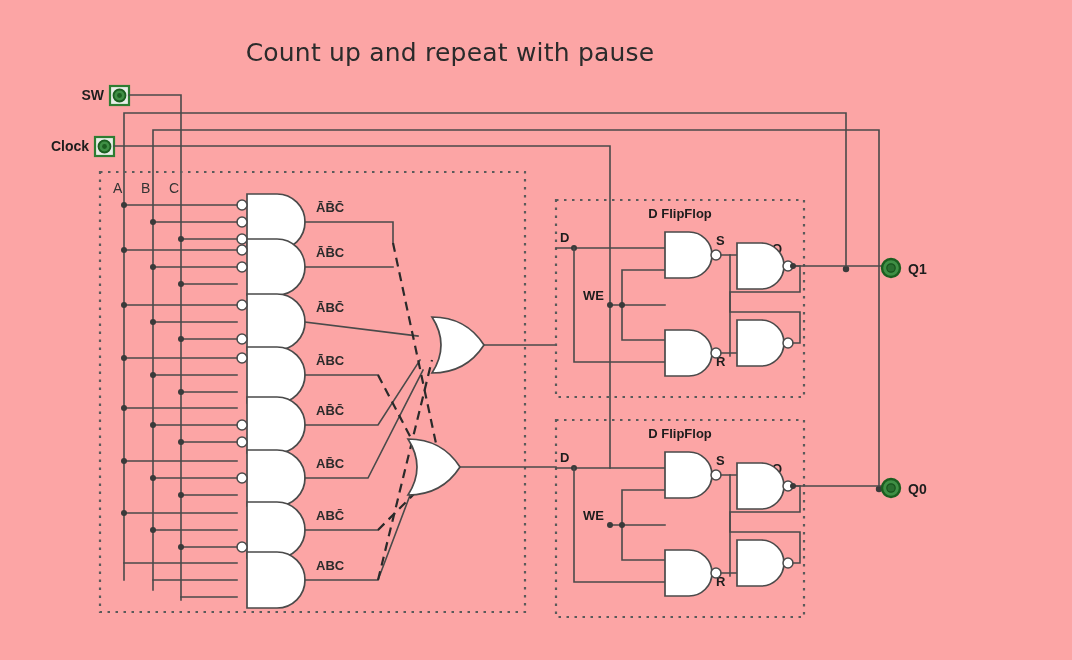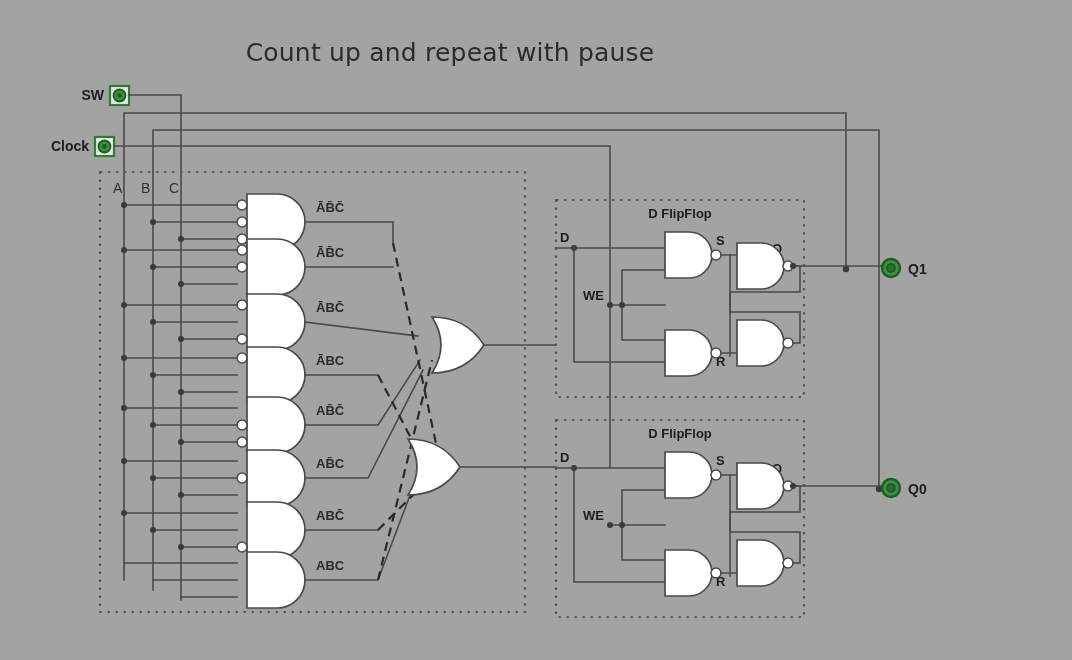--- a/index.html
+++ b/index.html
@@ -1,17 +1,17 @@
 <!DOCTYPE html>
 <html><head>
 <meta charset="utf-8">
 <style>
   html,body{margin:0;padding:0;background:#ffffff;}
   body{width:1072px;height:660px;font-family:"Liberation Sans",sans-serif;overflow:hidden;position:relative;}
-  #stage{position:relative;width:1072px;height:660px;background:#a3a3a3;}
+  #stage{position:relative;width:1072px;height:660px;background:#fca5a5;}
   svg#circuit{position:absolute;left:0;top:0;width:1072px;height:660px;}
   .title{
     position:absolute; left:0; top:38px; width:900px; text-align:center;
     font-size:25px; color:#2b2b2b; font-family:"DejaVu Sans",sans-serif; font-weight:400;
     letter-spacing:0.2px;
   }
   text{font-family:"Liberation Sans",sans-serif;fill:#1d1d1d;}
   .lbl-term{font-size:14px;font-weight:700;}
   .lbl-bus{font-size:14px;fill:#333;}
   .lbl-min{font-size:13px;font-weight:600;fill:#2a2a2a;}

